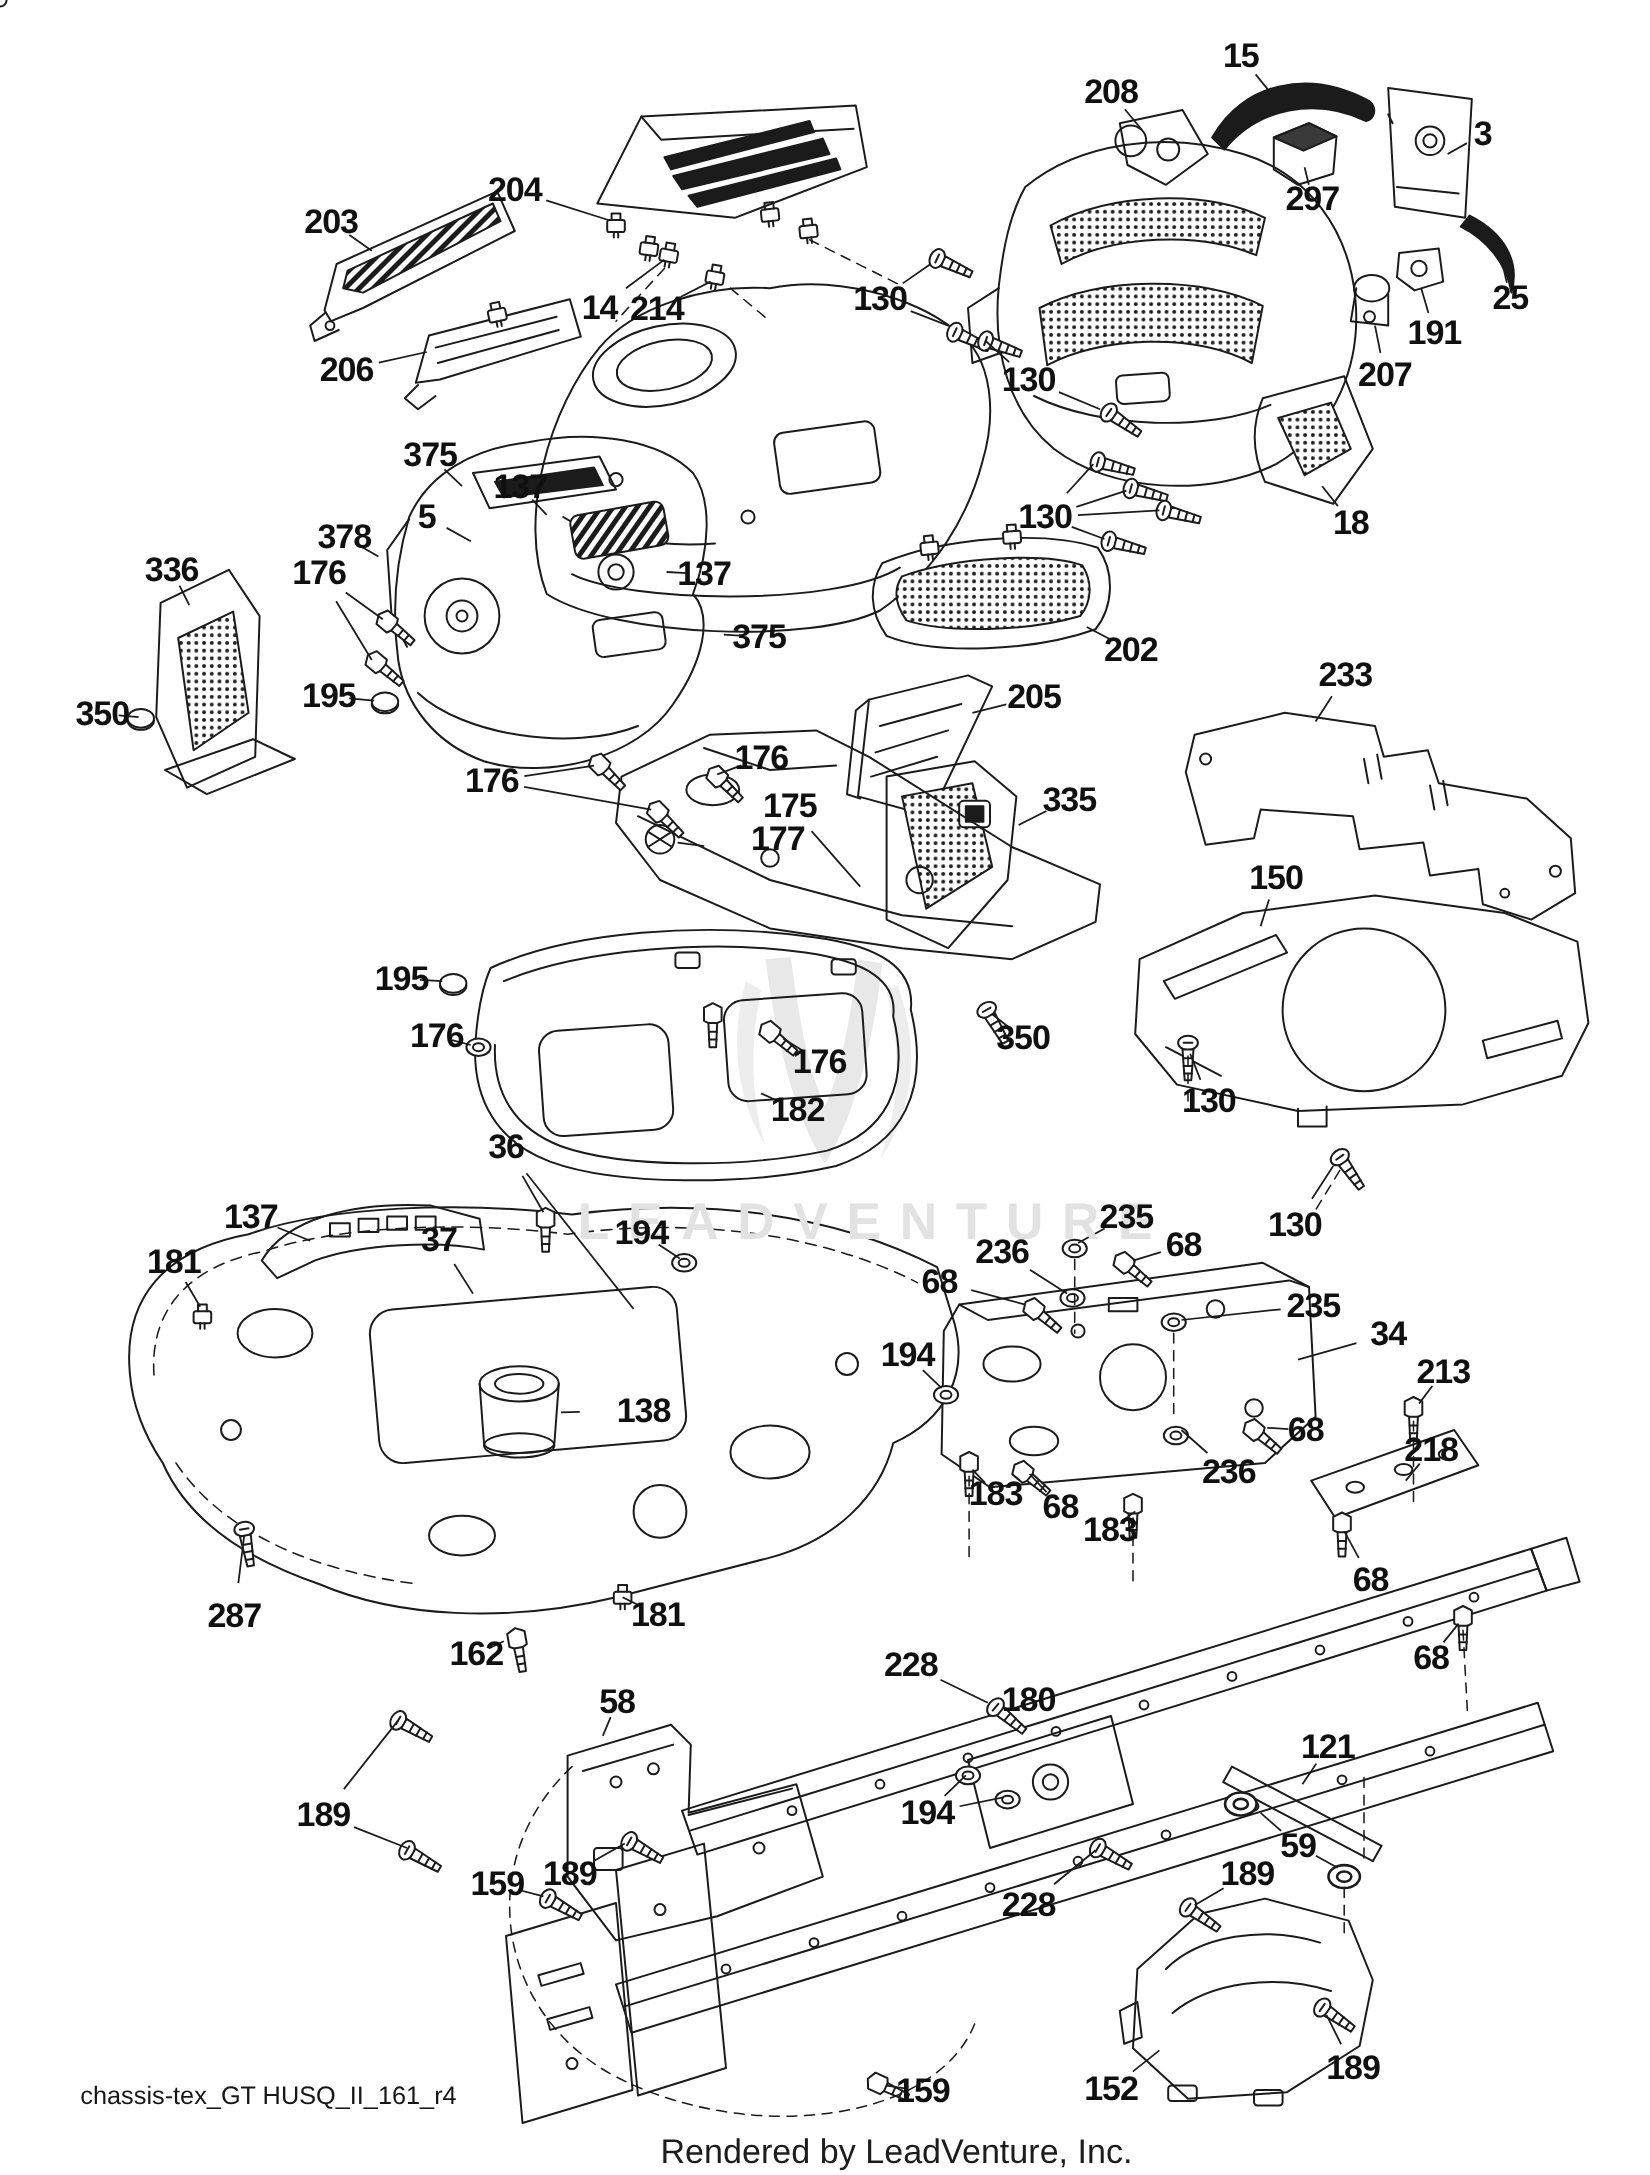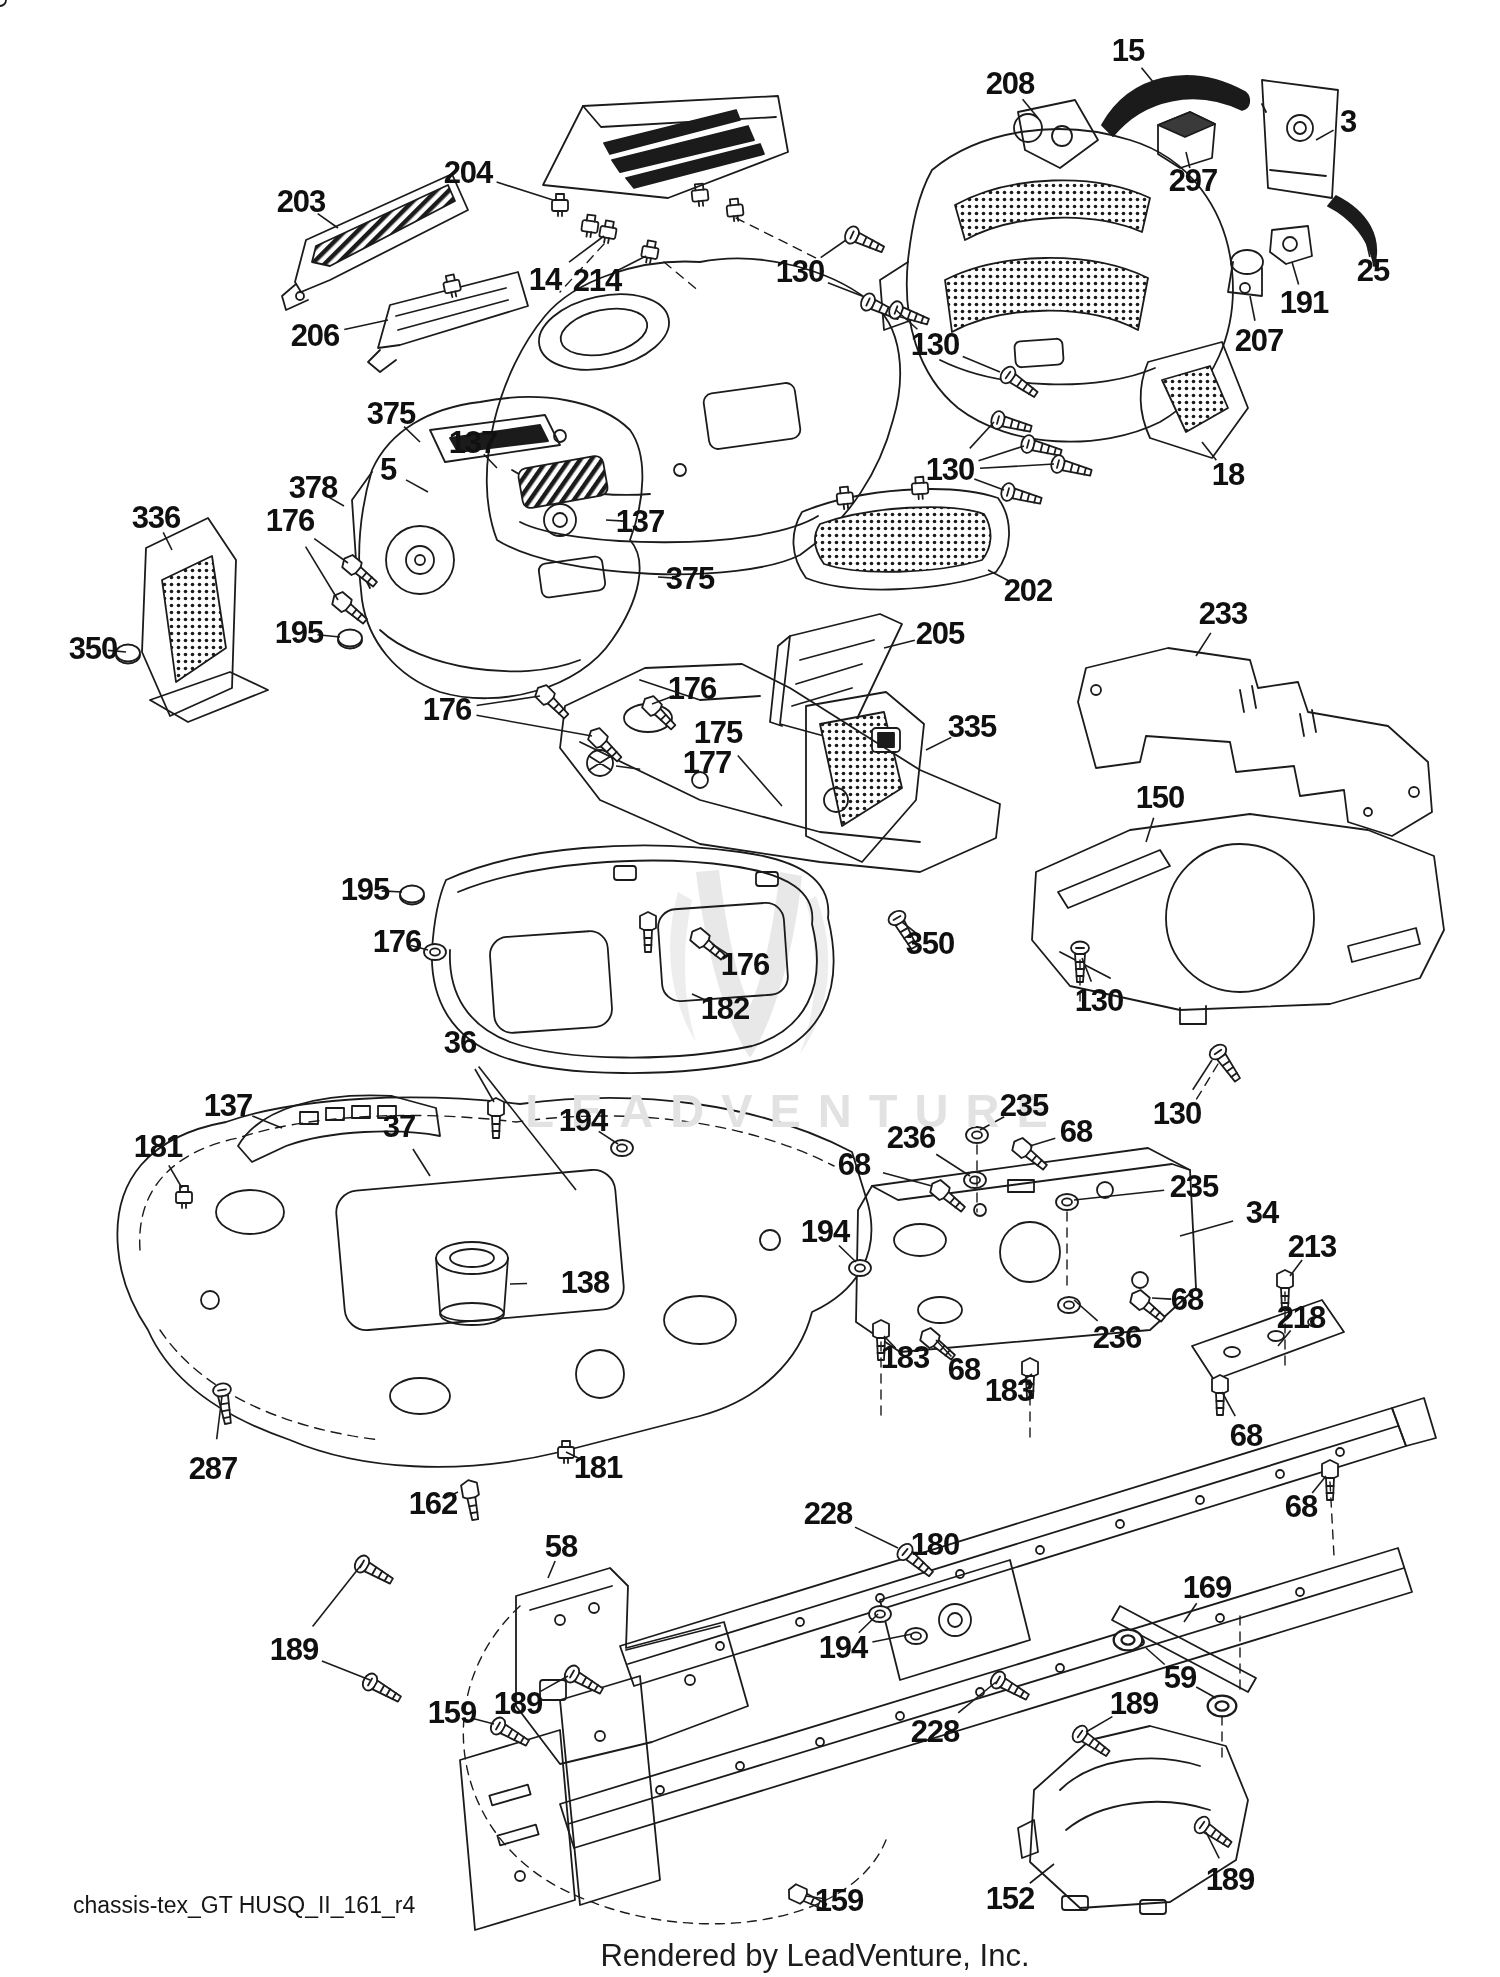--- a/index.html
+++ b/index.html
@@ -578,21 +578,21 @@
       <div class="plabel" style="left: 1301px; top: 1507px;">68</div>
       <div class="plabel" style="left: 825px; top: 1232px;">194</div>
       <div class="plabel" style="left: 935px; top: 1513px; margin-top: 32px;">180</div>
       <div class="plabel" style="left: 828px; top: 1514px;">228</div>
       <div class="plabel" style="left: 561px; top: 1547px;">58</div>
       <div class="plabel" style="left: 294px; top: 1650px;">189</div>
       <div class="plabel" style="left: 452px; top: 1713px;">159</div>
       <div class="plabel" style="left: 518px; top: 1704px;">189</div>
       <div class="plabel" style="left: 843px; top: 1648px;">194</div>
       <div class="plabel" style="left: 935px; top: 1732px;">228</div>
-      <div class="plabel" style="left: 1207px; top: 1588px;">169</div>
+      <div class="plabel" style="left: 1207px; top: 1588px;">121</div>
       <div class="plabel" style="left: 1180px; top: 1678px;">59</div>
       <div class="plabel" style="left: 1134px; top: 1704px;">189</div>
       <div class="plabel" style="left: 1230px; top: 1880px;">189</div>
       <div class="plabel" style="left: 1010px; top: 1899px;">152</div>
       <div class="plabel" style="left: 839px; top: 1901px;">159</div>
     </div>
 
   <div class="footnote">chassis-tex_GT HUSQ_II_161_r4</div>
   <div class="footer">Rendered by LeadVenture, Inc.</div>
 </div>

